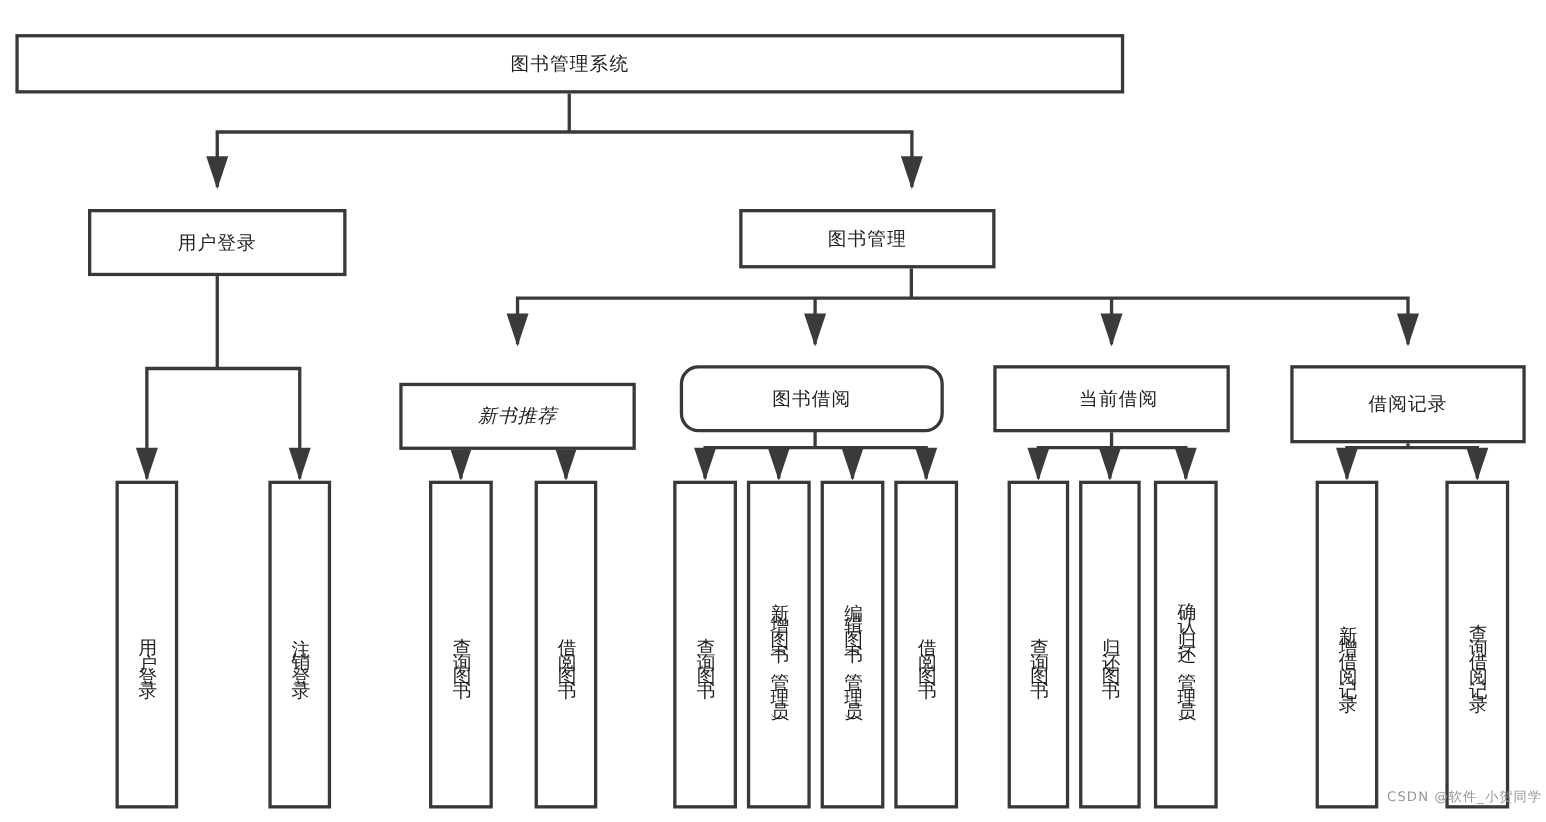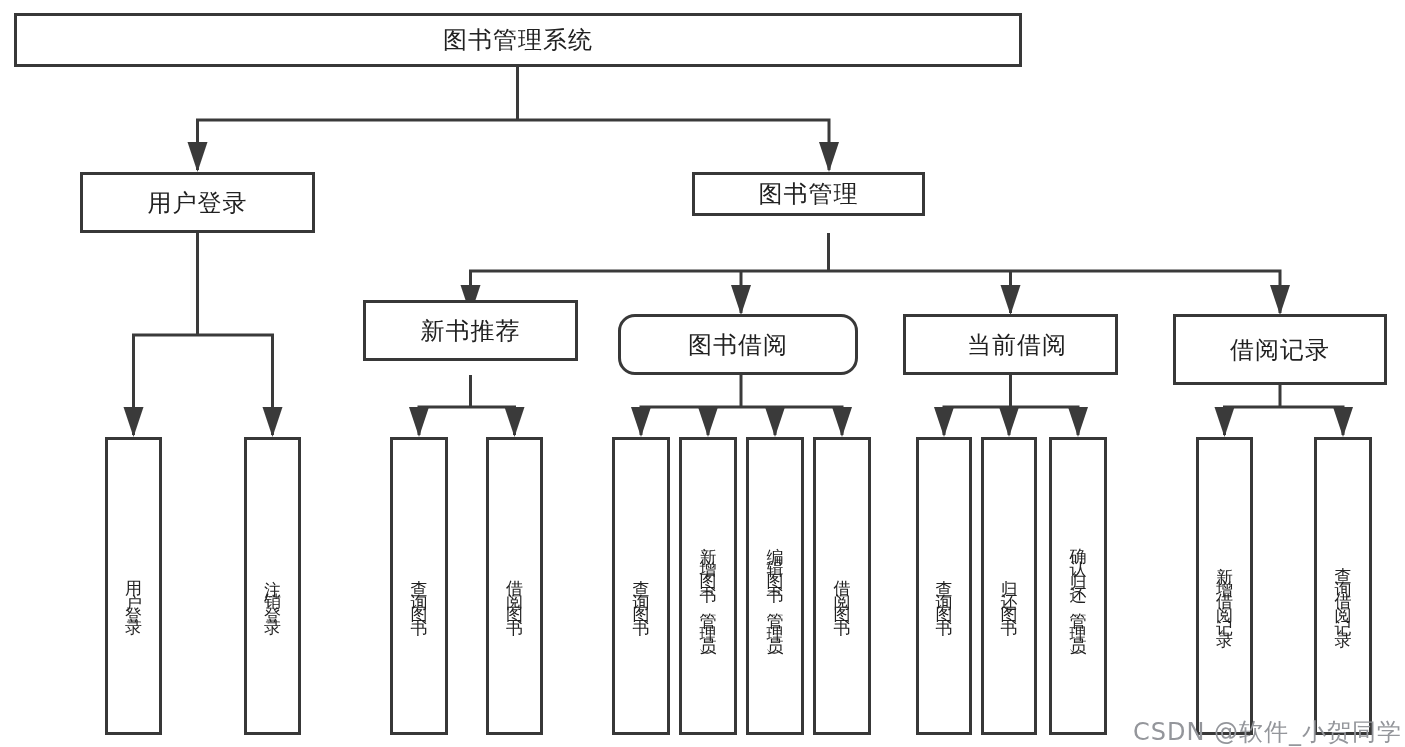--- a/index.html
+++ b/index.html
@@ -22,23 +22,24 @@
   }
   .connector-line{stroke:var(--line-color);stroke-width:3;fill:none;}
   .arrow-head{fill:var(--line-color);stroke:none;}
   .hbox{
     position:absolute;
     box-sizing:border-box;
     border:3px solid var(--border-color);
     background:var(--bg-color);
     display:flex;align-items:center;justify-content:center;
     color:var(--text-color);
-    font-size:24px;
+    font-size:17px;
     letter-spacing:1px;
     white-space:nowrap;
+    margin-top:18px;
   }
   .vbox{
     position:absolute;
     top:437px;height:298px;
     box-sizing:border-box;
     border:3px solid var(--border-color);
     background:var(--bg-color);
     display:flex;align-items:center;justify-content:center;
     color:var(--text-color);
   }
@@ -47,21 +48,21 @@
     text-orientation:mixed;
     font-size:17px;
     line-height:1;
     letter-spacing:13px;
     margin-bottom:-13px;
     white-space:nowrap;
   }
   .watermark{
     position:absolute;
     top:716px;right:3px;
-    font-size:24px;
+    font-size:12px;
     color:var(--watermark-color);
     letter-spacing:1px;
     white-space:nowrap;
     z-index:5;
   }
 </style>
 </head>
 <body>
 
 <div class="canvas">
@@ -119,23 +120,23 @@
       <polygon class="arrow-head" points="999,407 1019,407 1009,437"></polygon>
       <polygon class="arrow-head" points="1068,407 1088,407 1078,437"></polygon>
       <polygon class="arrow-head" points="1214.5,407 1234.5,407 1224.5,437"></polygon>
       <polygon class="arrow-head" points="1333,407 1353,407 1343,437"></polygon>
     </g>
   </svg>
 
   <div class="hbox" style="left:14px;top:13px;width:1008px;height:54px;">图书管理系统</div>
 
   <div class="hbox" style="left:80px;top:172px;width:235px;height:61px;">用户登录</div>
-  <div class="hbox" style="left:692px;top:172px;width:233px;height:44px;">图书管理</div>
+  <div class="hbox" style="left:672px;top:172px;width:233px;height:54px;">图书管理</div>
 
-  <div class="hbox" style="left:363px;top:300px;width:215px;height:61px;">新书推荐</div>
+  <div class="hbox" style="left:363px;top:330px;width:215px;height:61px;font-style:italic;">新书推荐</div>
   <div class="hbox" style="left:618px;top:314px;width:240px;height:61px;border-radius:17px;">图书借阅</div>
   <div class="hbox" style="left:903px;top:314px;width:215px;height:61px;padding-left:13px;">当前借阅</div>
   <div class="hbox" style="left:1173px;top:314px;width:214px;height:71px;">借阅记录</div>
 
   <div class="vbox" style="left:105px;width:57px;">
     <span class="vtext">用户登录</span>
   </div>
   <div class="vbox" style="left:244px;width:57px;">
     <span class="vtext">注销登录</span>
   </div>

